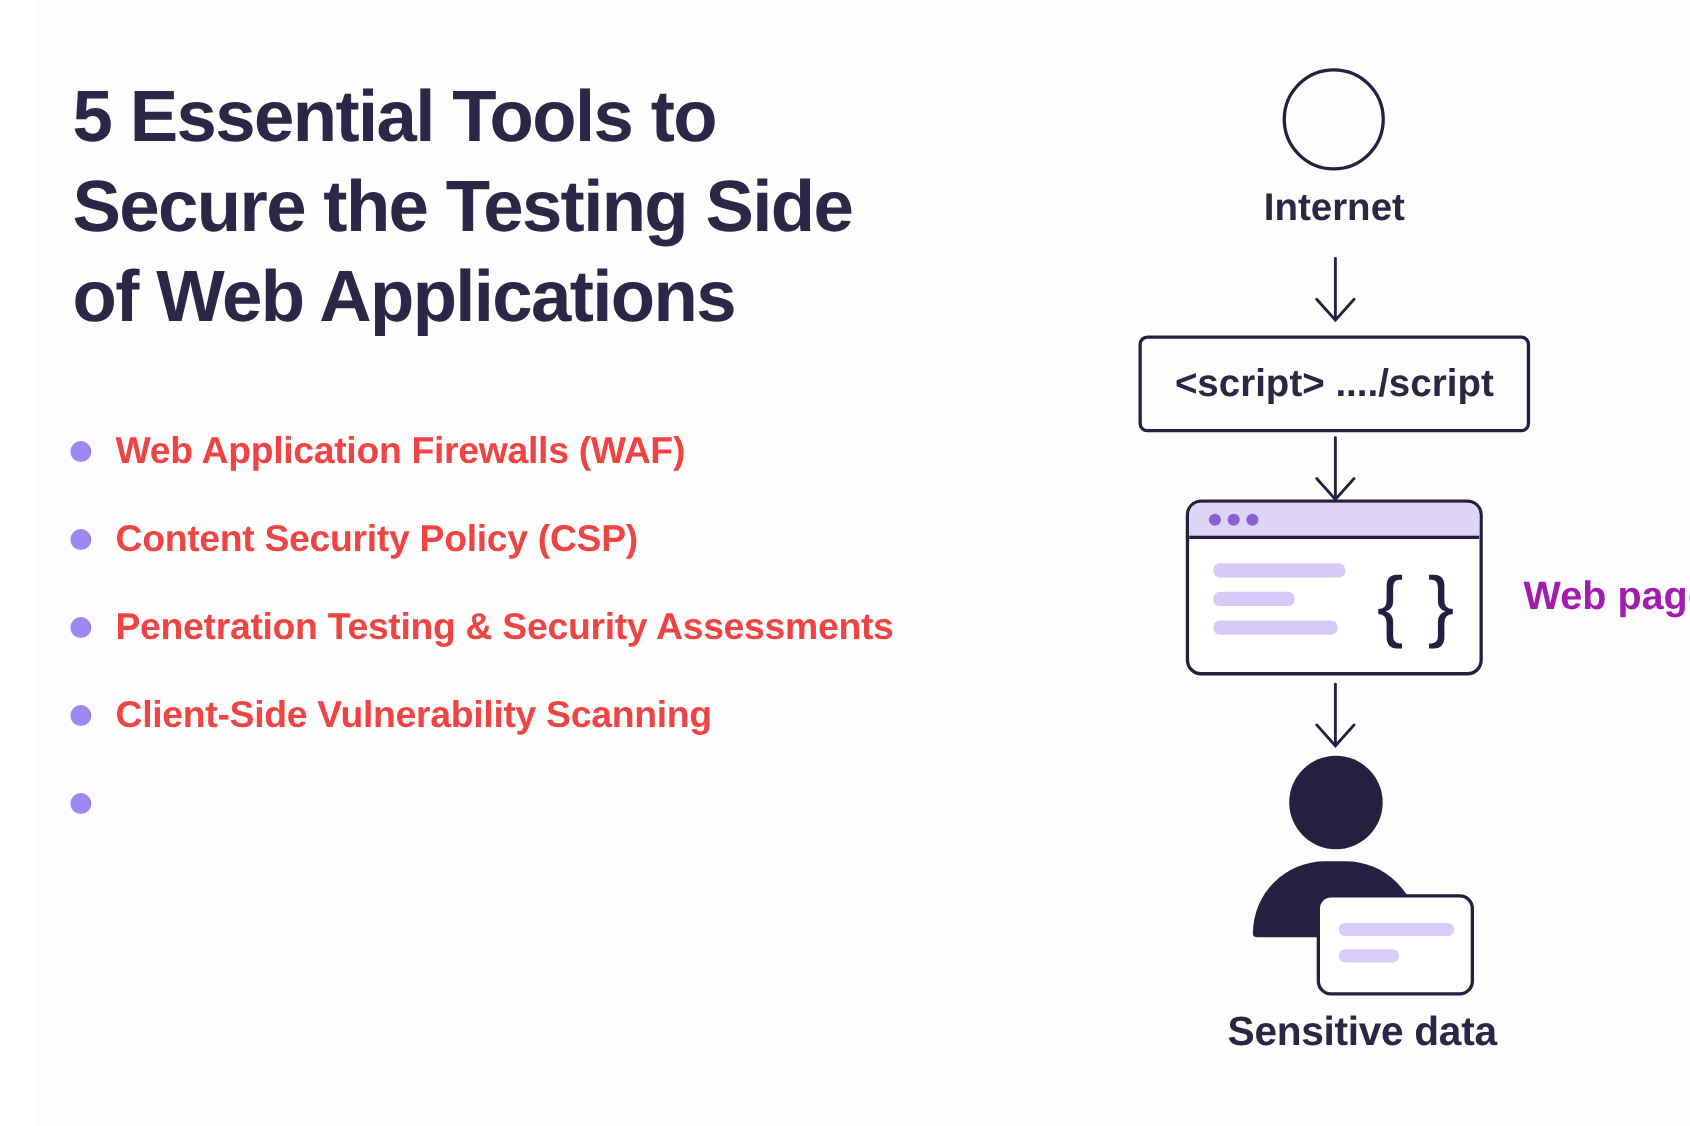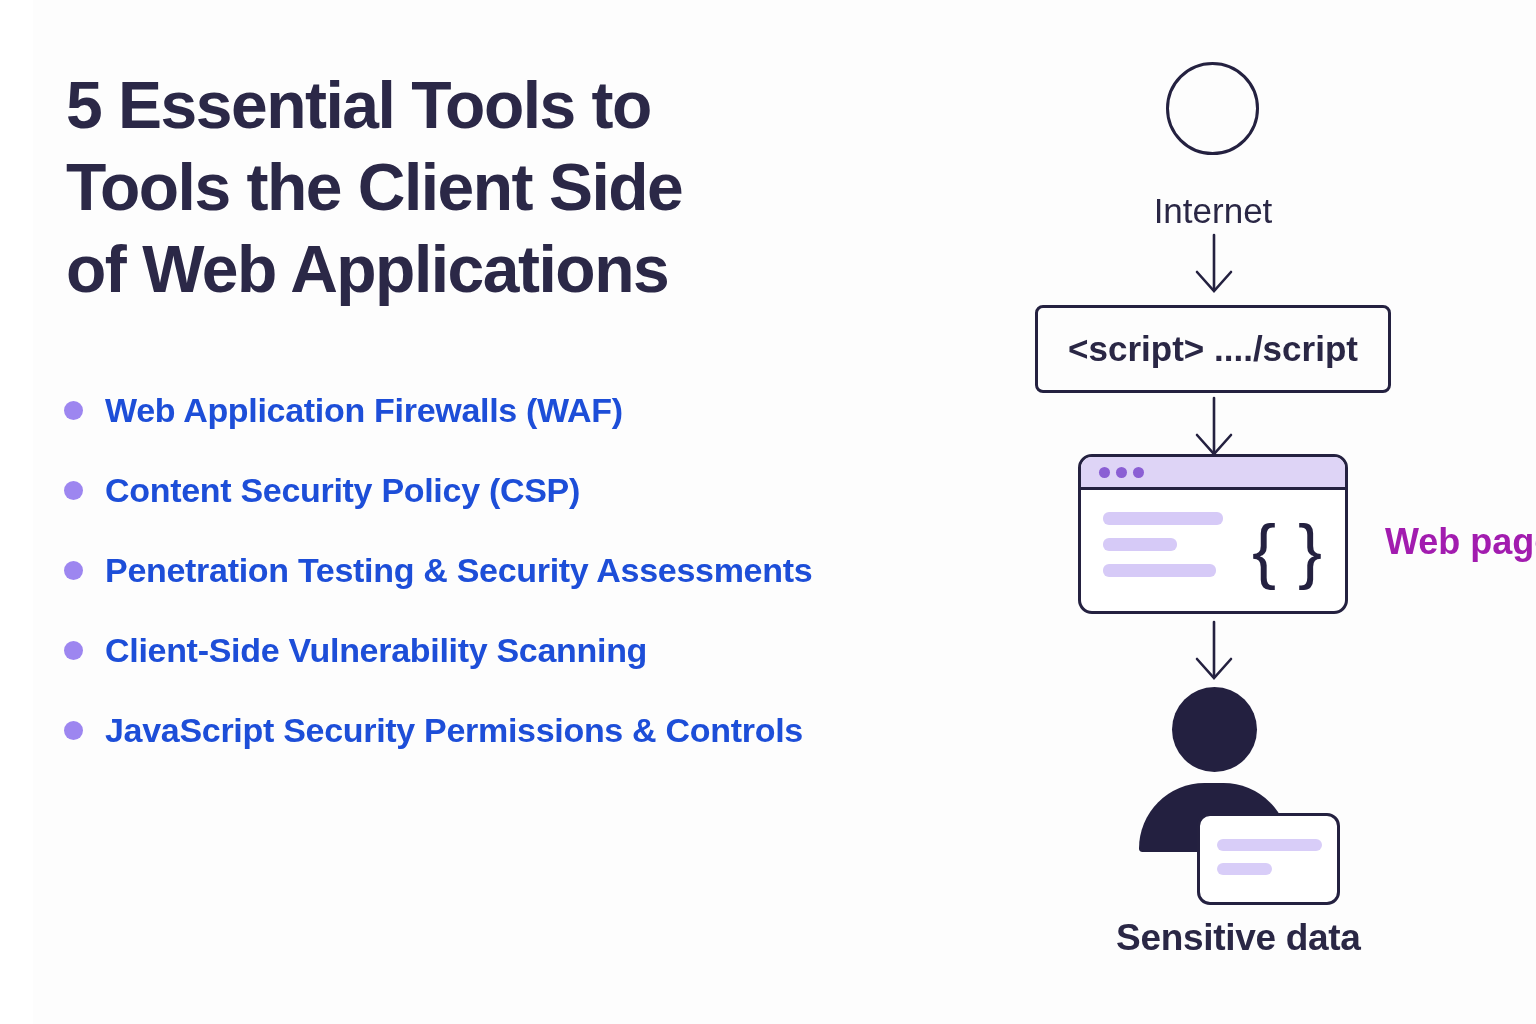--- a/index.html
+++ b/index.html
@@ -46,43 +46,43 @@
     width: 19px;
     height: 19px;
     border-radius: 50%;
     background: #9d86f0;
     margin-right: 22px;
   }
   .tool-label {
     font-size: 34px;
     font-weight: 700;
     letter-spacing: -0.3px;
-    color: #1d4ed8;
+    color: #ef4444;
     white-space: nowrap;
   }
 
   
   .node-circle {
     position: absolute;
     left: 1133px;
     top: 62px;
     width: 93px;
     height: 93px;
     border: 3px solid #242140;
     border-radius: 50%;
     background: #fdfdfd;
   }
   .internet-label {
     position: absolute;
     left: 1080px;
-    top: 191px;
+    top: 169px;
     width: 200px;
     text-align: center;
     font-size: 35px;
-    font-weight: 400;
+    font-weight: 700;
     color: #2a2745;
   }
   .arrow { position: absolute; width: 40px; height: 62px; }
   .arrow-1 { left: 1161px; top: 233px; }
   .arrow-2 { left: 1161px; top: 396px; }
   .arrow-3 { left: 1161px; top: 620px; }
 
   .script-node {
     position: absolute;
     left: 1002px;
@@ -219,21 +219,21 @@
     white-space: nowrap;
   }
 </style>
 </head>
 <body>
 
 <div class="canvas">
 
   <h1 class="title">
     <span class="line">5 Essential Tools to</span>
-    <span class="line">Tools the Client Side</span>
+    <span class="line">Secure the Testing Side</span>
     <span class="line">of Web Applications</span>
   </h1>
 
   <ul class="tools-list">
     <li>
       <span class="bullet"></span>
       <span class="tool-label">Web Application Firewalls (WAF)</span>
     </li>
     <li>
       <span class="bullet"></span>
@@ -242,21 +242,20 @@
     <li>
       <span class="bullet"></span>
       <span class="tool-label">Penetration Testing &amp; Security Assessments</span>
     </li>
     <li>
       <span class="bullet"></span>
       <span class="tool-label">Client-Side Vulnerability Scanning</span>
     </li>
     <li>
       <span class="bullet"></span>
-      <span class="tool-label">JavaScript Security Permissions &amp; Controls</span>
     </li>
   </ul>
 
   <div class="node-circle"></div>
   <div class="internet-label">Internet</div>
 
   <svg class="arrow arrow-1" viewBox="0 0 40 62">
     <line x1="20" y1="2" x2="20" y2="56" stroke="#242140" stroke-width="2.6" stroke-linecap="round"></line>
     <polyline points="3,39 20,58 37,39" fill="none" stroke="#242140" stroke-width="2.6" stroke-linecap="round"></polyline>
   </svg>

